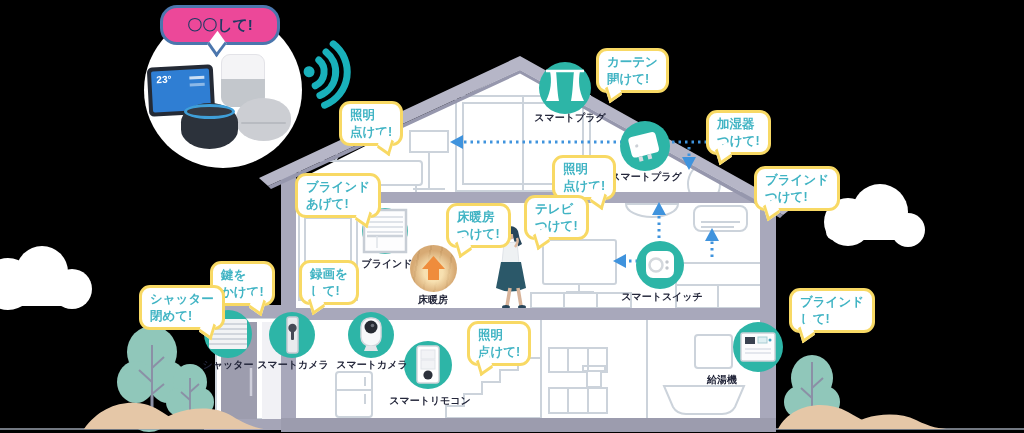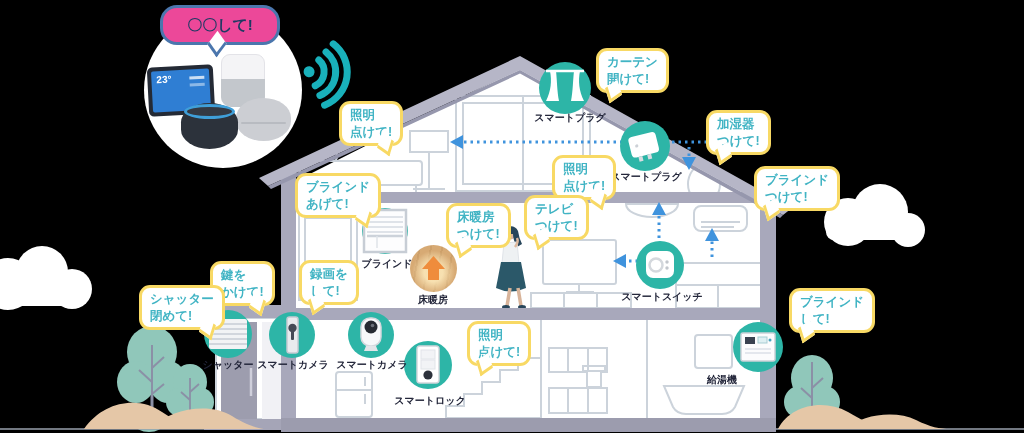--- a/index.html
+++ b/index.html
@@ -335,21 +335,21 @@
 <div class="dev-label" style="left:372px;top:358px">スマートカメラ</div>
 
 <div class="dev" style="left:404px;top:341px;width:48px;height:48px">
   <svg width="48" height="48" viewBox="0 0 48 48">
     <rect x="13" y="5" width="22" height="37" rx="3" fill="#fff" stroke="#d2d6dc" stroke-width="1.5"></rect>
     <rect x="17" y="9" width="14" height="9" fill="#f2f3f6" stroke="#e1e4e9"></rect>
     <rect x="17" y="19" width="14" height="9" fill="#f2f3f6" stroke="#e1e4e9"></rect>
     <circle cx="24" cy="34" r="4.6" fill="#2c313b"></circle>
   </svg>
 </div>
-<div class="dev-label" style="left:430px;top:394px">スマートロック</div>
+<div class="dev-label" style="left:430px;top:394px">スマートリモコン</div>
 
 <div class="dev" style="left:733px;top:322px;width:50px;height:50px">
   <svg width="50" height="50" viewBox="0 0 50 50">
     <rect x="8" y="11" width="34" height="28" rx="2" fill="#fcfcfd" stroke="#ccd1d8" stroke-width="1.5"></rect>
     <rect x="12" y="15" width="10" height="7" fill="#3a4250"></rect>
     <rect x="25" y="15" width="9" height="6" fill="#dff0f3" stroke="#a8cdd3" stroke-width="1"></rect>
     <line x1="12" y1="27" x2="38" y2="27" stroke="#dde1e7" stroke-width="1.5"></line>
     <line x1="12" y1="31" x2="38" y2="31" stroke="#dde1e7" stroke-width="1.5"></line>
     <circle cx="37" cy="18" r="1.5" fill="#4aa3c0"></circle>
   </svg>

